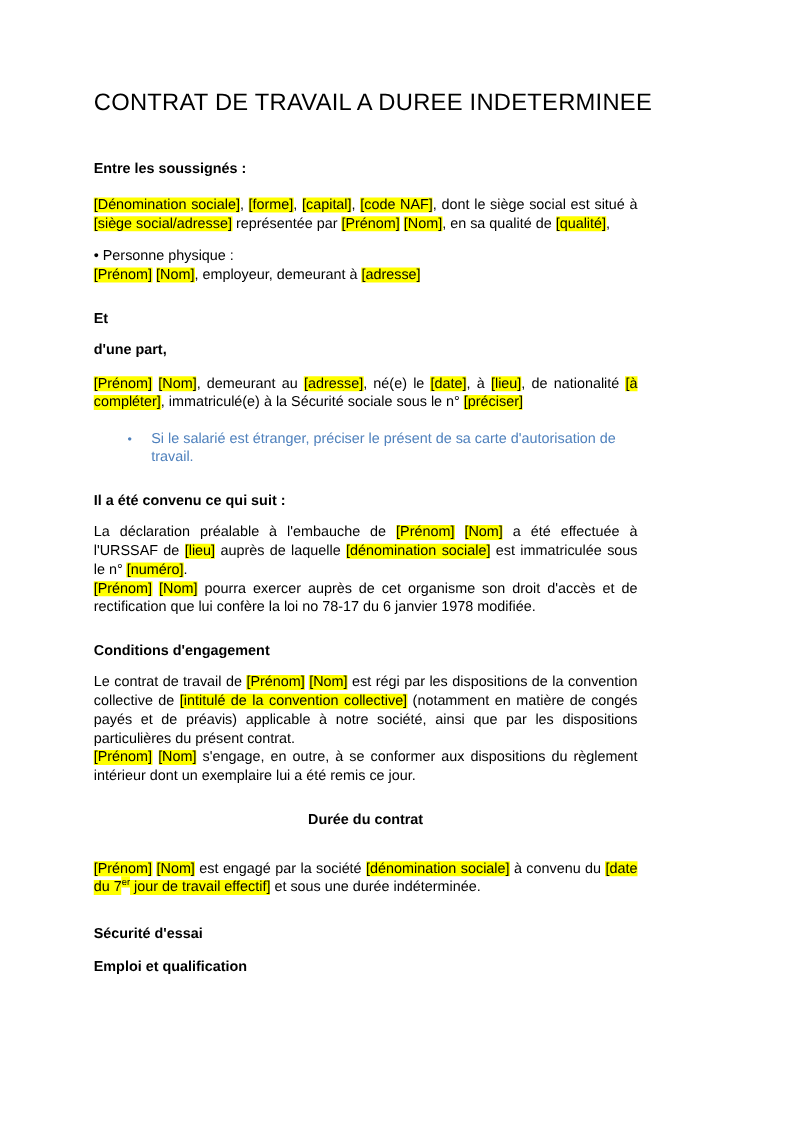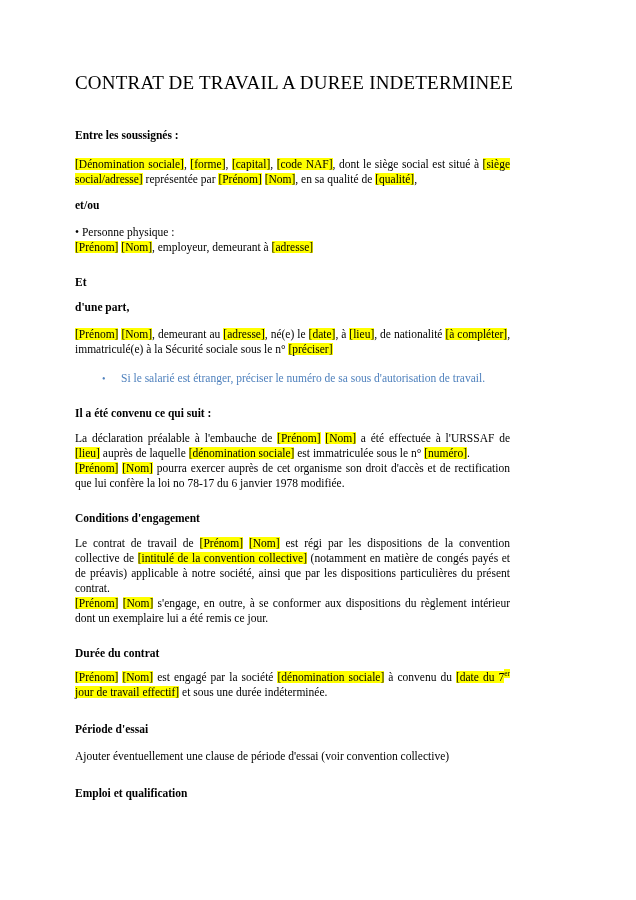--- a/index.html
+++ b/index.html
@@ -3,21 +3,21 @@
 <meta charset="utf-8">
 <style>
   html, body { margin: 0; padding: 0; background: #ffffff; }
   .page {
     position: relative;
     width: 584px;
     height: 900px;
     box-sizing: border-box;
     background: #ffffff;
     padding: 70px 74px 29px 75px;
-    font-family: Liberation Serif, serif;
+    font-family: Liberation Sans, sans-serif;
     font-size: 11.5px;
     line-height: 15px;
     color: #000000;
     overflow: hidden;
   }
   .title {
     font-size: 19px;
     line-height: 26px;
     font-weight: 400;
     text-align: center;
@@ -30,21 +30,21 @@
   .j { text-align: justify; }
   .hl { background: var(--hl, #ffff00); }
   sup { font-size: 7.5px; line-height: 0; vertical-align: super; }
   .note {
     display: flex;
     align-items: flex-start;
     padding-left: 27px;
     color: var(--note, #4f81bd);
   }
   .note-bullet { width: 19px; flex: 0 0 19px; font-size: 10px; }
-  .mb9  { margin-bottom: 9px; }
+  .mb9  { margin-bottom: 24px; text-align: center; }
   .mb10 { margin-bottom: 10px; }
   .mb11 { margin-bottom: 11px; }
   .mb12 { margin-bottom: 12px; }
   .mb14 { margin-bottom: 14px; }
   .mb20 { margin-bottom: 20px; }
   .mb21 { margin-bottom: 21px; }
   .mb22 { margin-bottom: 22px; }
 </style>
 </head>
 <body>
@@ -52,50 +52,48 @@
 <div class="page">
 
   <div class="title">CONTRAT DE TRAVAIL A DUREE INDETERMINEE</div>
 
   <div class="block b mb14">Entre les soussignés :</div>
 
   <div class="block mb11">
     <div class="j"><span class="hl">[Dénomination sociale]</span><span>, </span><span class="hl">[forme]</span><span>, </span><span class="hl">[capital]</span><span>, </span><span class="hl">[code NAF]</span><span>, dont le siège social est situé à </span><span class="hl">[siège social/adresse]</span><span> représentée par </span><span class="hl">[Prénom]</span><span> </span><span class="hl">[Nom]</span><span>, en sa qualité de </span><span class="hl">[qualité]</span><span>,</span></div>
   </div>
 
-  <div class="block b mb12">et/ou</div>
 
   <div class="block mb20">
     <div>• Personne physique :</div>
     <div><span class="hl">[Prénom]</span><span> </span><span class="hl">[Nom]</span><span>, employeur, demeurant à </span><span class="hl">[adresse]</span></div>
   </div>
 
   <div class="block b mb10">Et</div>
 
   <div class="block b mb12">d'une part,</div>
 
   <div class="block j mb14"><span class="hl">[Prénom]</span><span> </span><span class="hl">[Nom]</span><span>, demeurant au </span><span class="hl">[adresse]</span><span>, né(e) le </span><span class="hl">[date]</span><span>, à </span><span class="hl">[lieu]</span><span>, de nationalité </span><span class="hl">[à compléter]</span><span>, immatriculé(e) à la Sécurité sociale sous le n° </span><span class="hl">[préciser]</span></div>
 
   <div class="block note mb20">
     <span class="note-bullet">•</span>
-    <span>Si le salarié est étranger, préciser le numéro de sa sous d'autorisation de travail.</span>
+    <span>Si le salarié est étranger, préciser le présent de sa carte d'autorisation de travail.</span>
   </div>
 
 
   <div class="block b mb10">Il a été convenu ce qui suit :</div>
 
   <div class="block j mb20"><span>La déclaration préalable à l'embauche de </span><span class="hl">[Prénom]</span><span> </span><span class="hl">[Nom]</span><span> a été effectuée à l'URSSAF de </span><span class="hl">[lieu]</span><span> auprès de laquelle </span><span class="hl">[dénomination sociale]</span><span> est immatriculée sous le n° </span><span class="hl">[numéro]</span><span>.</span><br><span class="hl">[Prénom]</span><span> </span><span class="hl">[Nom]</span><span> pourra exercer auprès de cet organisme son droit d'accès et de rectification que lui confère la loi no 78-17 du 6 janvier 1978 modifiée.</span></div>
 
   <div class="block b mb10">Conditions d'engagement</div>
 
   <div class="block j mb20"><span>Le contrat de travail de </span><span class="hl">[Prénom]</span><span> </span><span class="hl">[Nom]</span><span> est régi par les dispositions de la convention collective de </span><span class="hl">[intitulé de la convention collective]</span><span> (notamment en matière de congés payés et de préavis) applicable à notre société, ainsi que par les dispositions particulières du présent contrat.</span><br><span class="hl">[Prénom]</span><span> </span><span class="hl">[Nom]</span><span> s'engage, en outre, à se conformer aux dispositions du règlement intérieur dont un exemplaire lui a été remis ce jour.</span></div>
 
   <div class="block b mb9">Durée du contrat</div>
 
   <div class="block j mb22"><span class="hl">[Prénom]</span><span> </span><span class="hl">[Nom]</span><span> est engagé par la société </span><span class="hl">[dénomination sociale]</span><span> à convenu du </span><span class="hl">[date du 7</span><sup class="hl">er</sup><span class="hl"> jour de travail effectif]</span><span> et sous une durée indéterminée.</span></div>
 
-  <div class="block b mb12">Période d'essai</div>
+  <div class="block b mb12">Sécurité d'essai</div>
 
-  <div class="block mb22">Ajouter éventuellement une clause de période d'essai (voir convention collective)</div>
 
   <div class="block b">Emploi et qualification</div>
 
 </div>
 
 </body></html>

